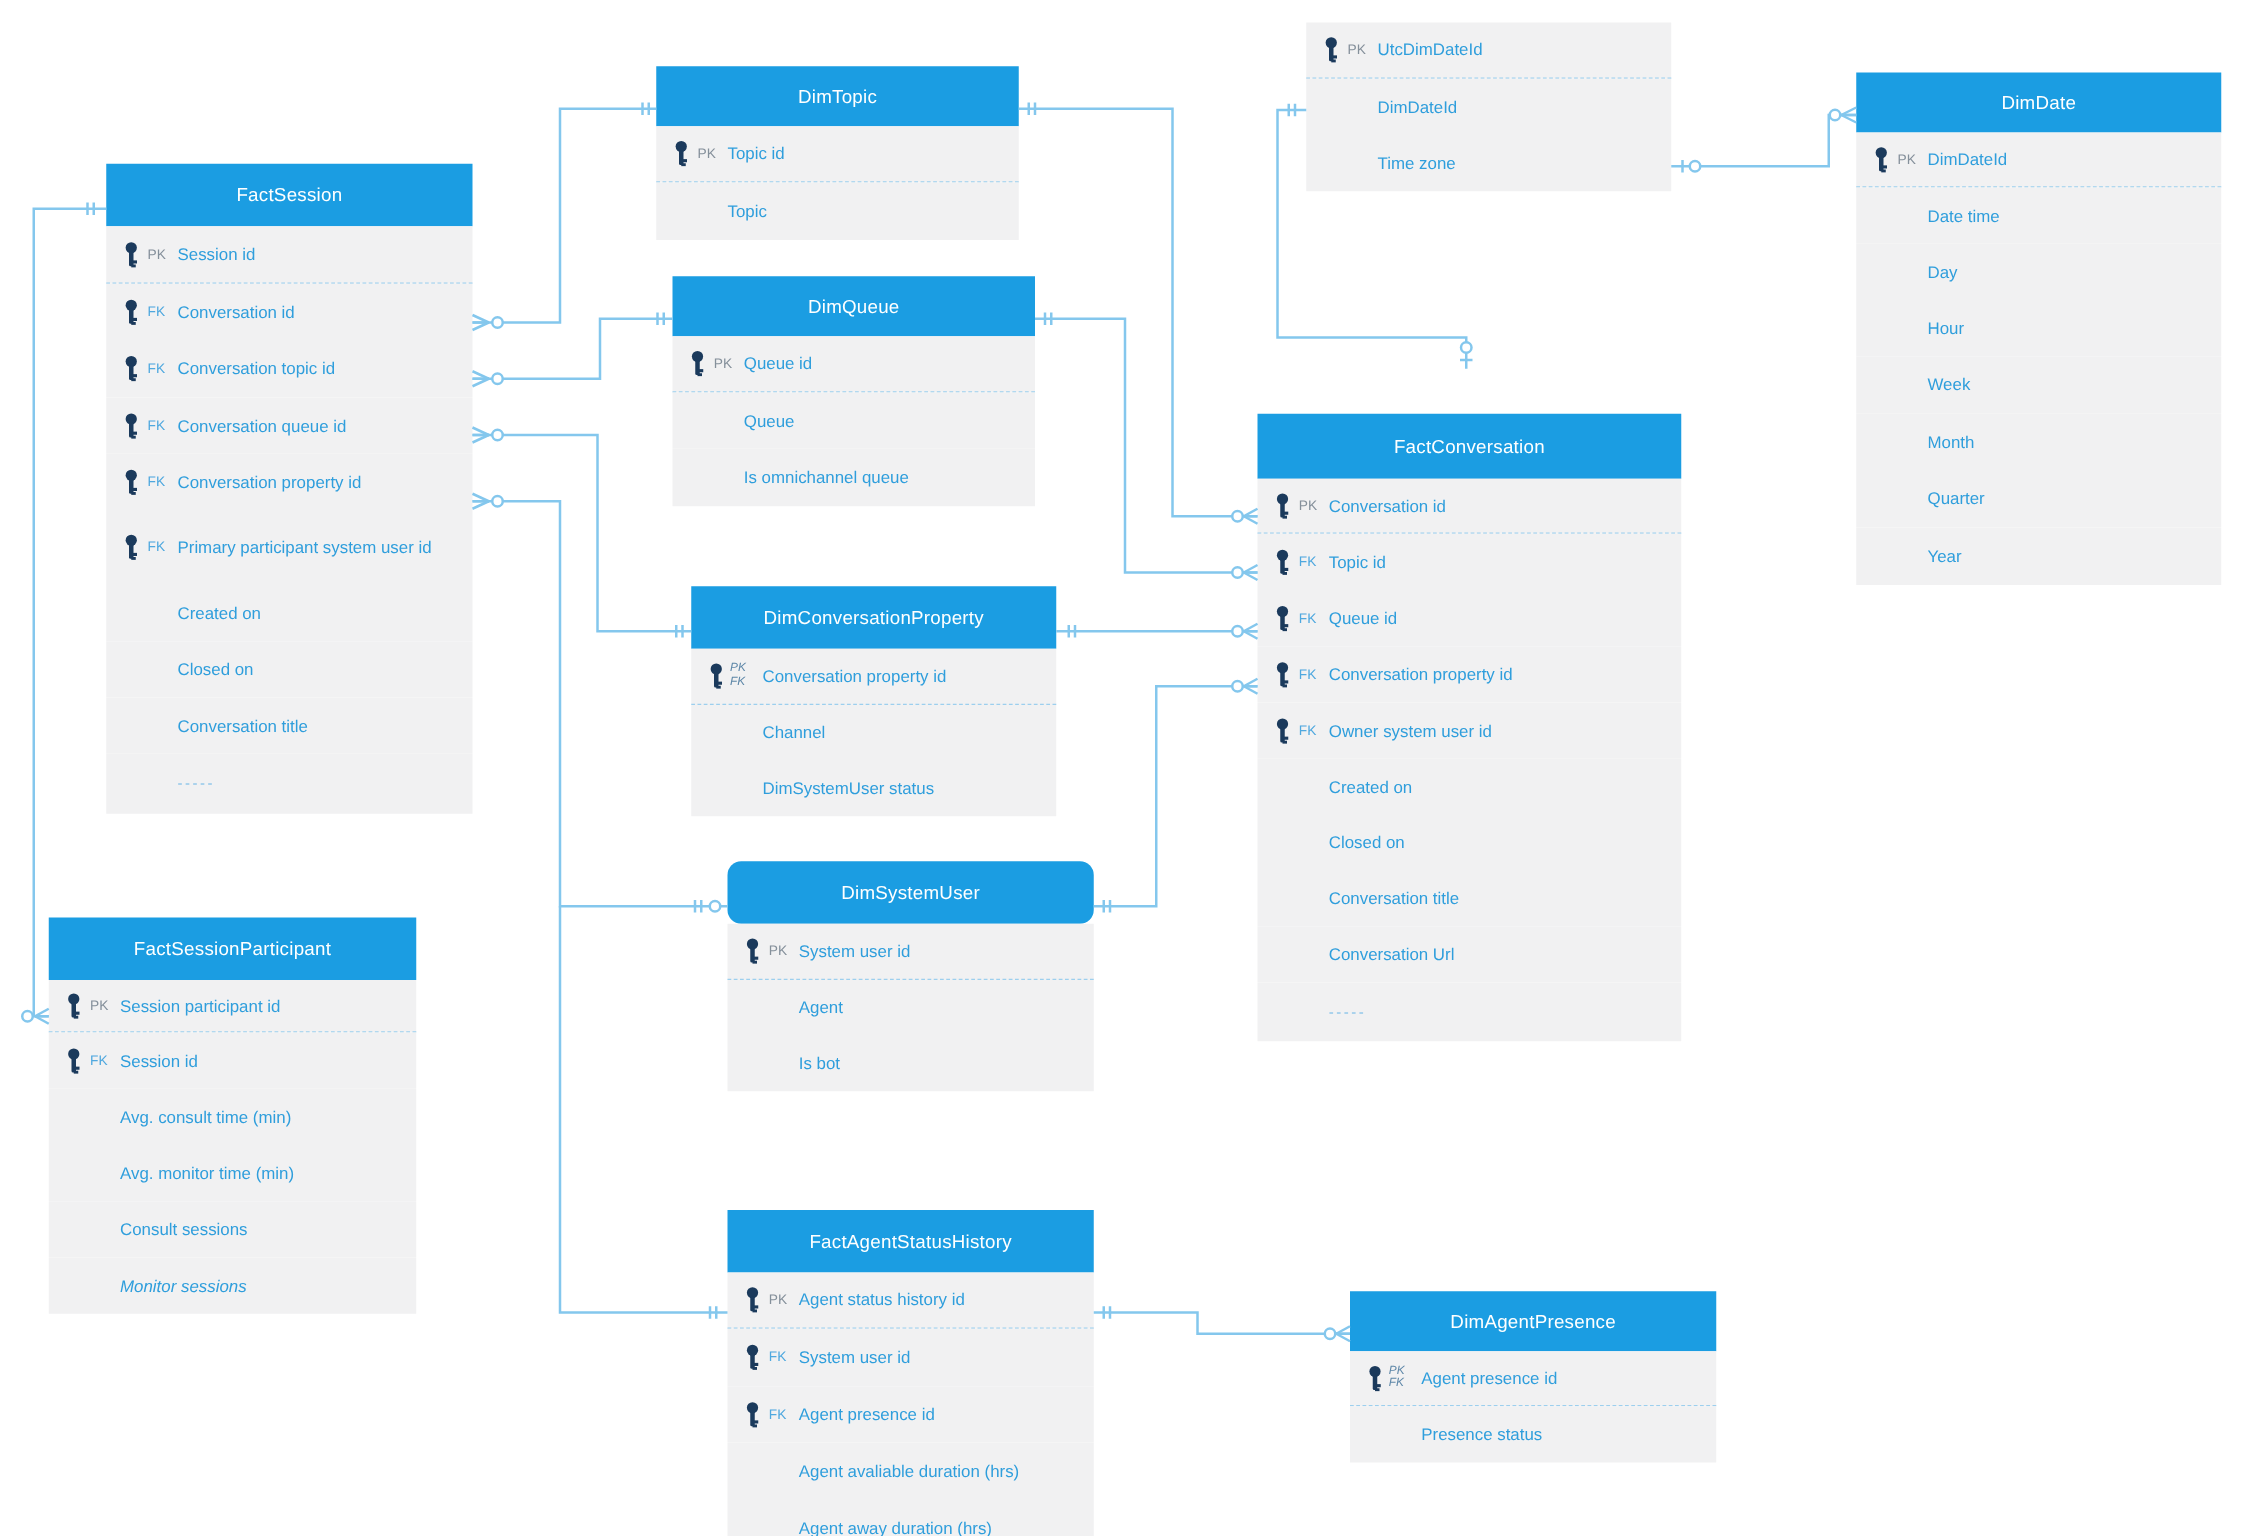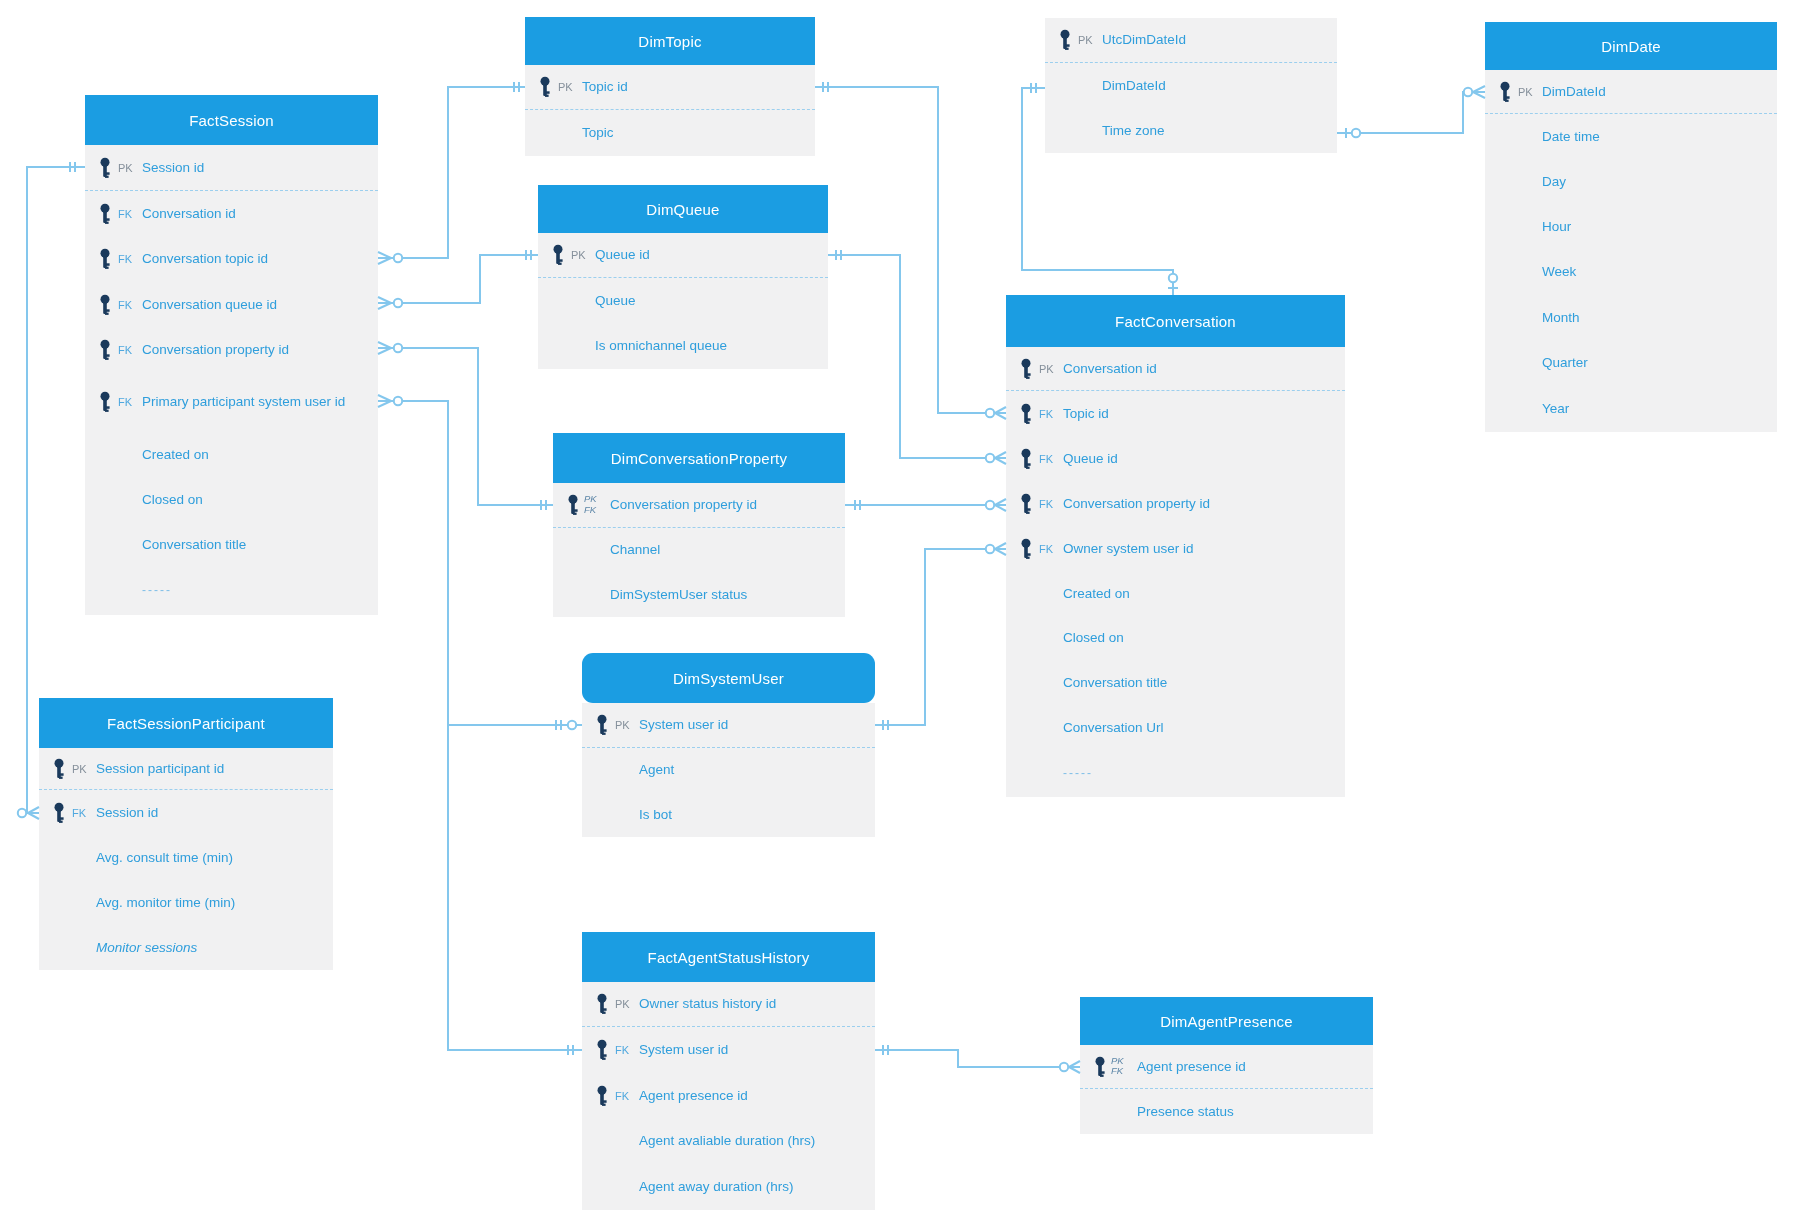--- a/index.html
+++ b/index.html
@@ -1,20 +1,20 @@
 <!DOCTYPE html>
 <html style="--hd: #1B9DE2; --bodybg: #F1F1F2; --ftext: #2F9EDC; --pk: #85909B; --fk: #4FA8DF;"><head>
 <meta charset="utf-8">
 <style>
   html,body{margin:0;padding:0;background:#fff;}
   body{font-family:"Liberation Sans",sans-serif;}
   #canvas{position:relative;width:1800px;height:1229px;background:#fff;overflow:hidden;}
   .tbl{position:absolute;}
   .hd{background:var(--hd,#1B9DE2);color:#fff;display:flex;align-items:center;justify-content:center;
-      font-size:15px;letter-spacing:.2px;}
+      font-size:15px;letter-spacing:.2px;margin-top:36px;}
   .row{position:relative;background:var(--bodybg,#F1F1F2);box-sizing:border-box;}
   .row.sep{border-bottom:1px dashed #9CCFEE;}
   .ftxt{position:absolute;left:57px;right:4px;top:50%;transform:translateY(-50%);
         color:var(--ftext,#2F9EDC);font-size:13.5px;line-height:1.3;}
   .kicon{position:absolute;left:12px;top:50%;transform:translateY(-50%);width:16px;height:22px;}
   .ktxt{position:absolute;left:33px;top:50%;transform:translateY(-50%);font-size:11px;}
   .ktxt.pk{color:var(--pk,#85909B);}
   .ktxt.fk{color:var(--fk,#4FA8DF);}
   .ktxt.stack{display:flex;flex-direction:column;font-size:9.5px;line-height:1.15;color:#5E87A8;left:31px;}
   .row.dash .ftxt{color:#7FBFE8;letter-spacing:2px;font-size:12px;}
@@ -120,20 +120,23 @@
           </svg></span>
         <span class="ktxt fk">FK</span>
         <span class="ftxt">Session id</span>
       </div>
       <div class="row" style="height: 45px;">
         <span class="ftxt">Avg. consult time (min)</span>
       </div>
       <div class="row" style="height: 45px;">
         <span class="ftxt">Avg. monitor time (min)</span>
       </div>
+      <div class="row" style="height: 45px;">
+        <span class="ftxt">Consult sessions</span>
+      </div>
       <div class="row" style="height: 45px; font-style: italic;">
         <span class="ftxt">Monitor sessions</span>
       </div>
     </div>
     <div class="tbl" style="left: 525px; top: 17px; width: 290px;">
       <div class="hd" style="height: 48px;">DimTopic</div>
       <div class="row sep" style="height: 45px;">
         <span class="kicon"><svg viewBox="0 0 16 22" width="16" height="22" aria-hidden="true">
             <circle cx="8" cy="5.2" r="4.5" fill="#1B3A5C"></circle>
             <rect x="6.2" y="8" width="3.6" height="12" rx="1.2" fill="#1B3A5C"></rect>
@@ -210,21 +213,21 @@
     <div class="tbl" style="left: 582px; top: 932px; width: 293px;">
       <div class="hd" style="height: 50px;">FactAgentStatusHistory</div>
       <div class="row sep" style="height: 45px;">
         <span class="kicon"><svg viewBox="0 0 16 22" width="16" height="22" aria-hidden="true">
             <circle cx="8" cy="5.2" r="4.5" fill="#1B3A5C"></circle>
             <rect x="6.2" y="8" width="3.6" height="12" rx="1.2" fill="#1B3A5C"></rect>
             <rect x="8" y="15.3" width="4.6" height="2.5" fill="#1B3A5C"></rect>
             <rect x="8" y="18.6" width="3.6" height="2.3" fill="#1B3A5C"></rect>
           </svg></span>
         <span class="ktxt pk">PK</span>
-        <span class="ftxt">Owner status history id</span>
+        <span class="ftxt">Agent status history id</span>
       </div>
       <div class="row" style="height: 46px;">
         <span class="kicon"><svg viewBox="0 0 16 22" width="16" height="22" aria-hidden="true">
             <circle cx="8" cy="5.2" r="4.5" fill="#1B3A5C"></circle>
             <rect x="6.2" y="8" width="3.6" height="12" rx="1.2" fill="#1B3A5C"></rect>
             <rect x="8" y="15.3" width="4.6" height="2.5" fill="#1B3A5C"></rect>
             <rect x="8" y="18.6" width="3.6" height="2.3" fill="#1B3A5C"></rect>
           </svg></span>
         <span class="ktxt fk">FK</span>
         <span class="ftxt">System user id</span>

